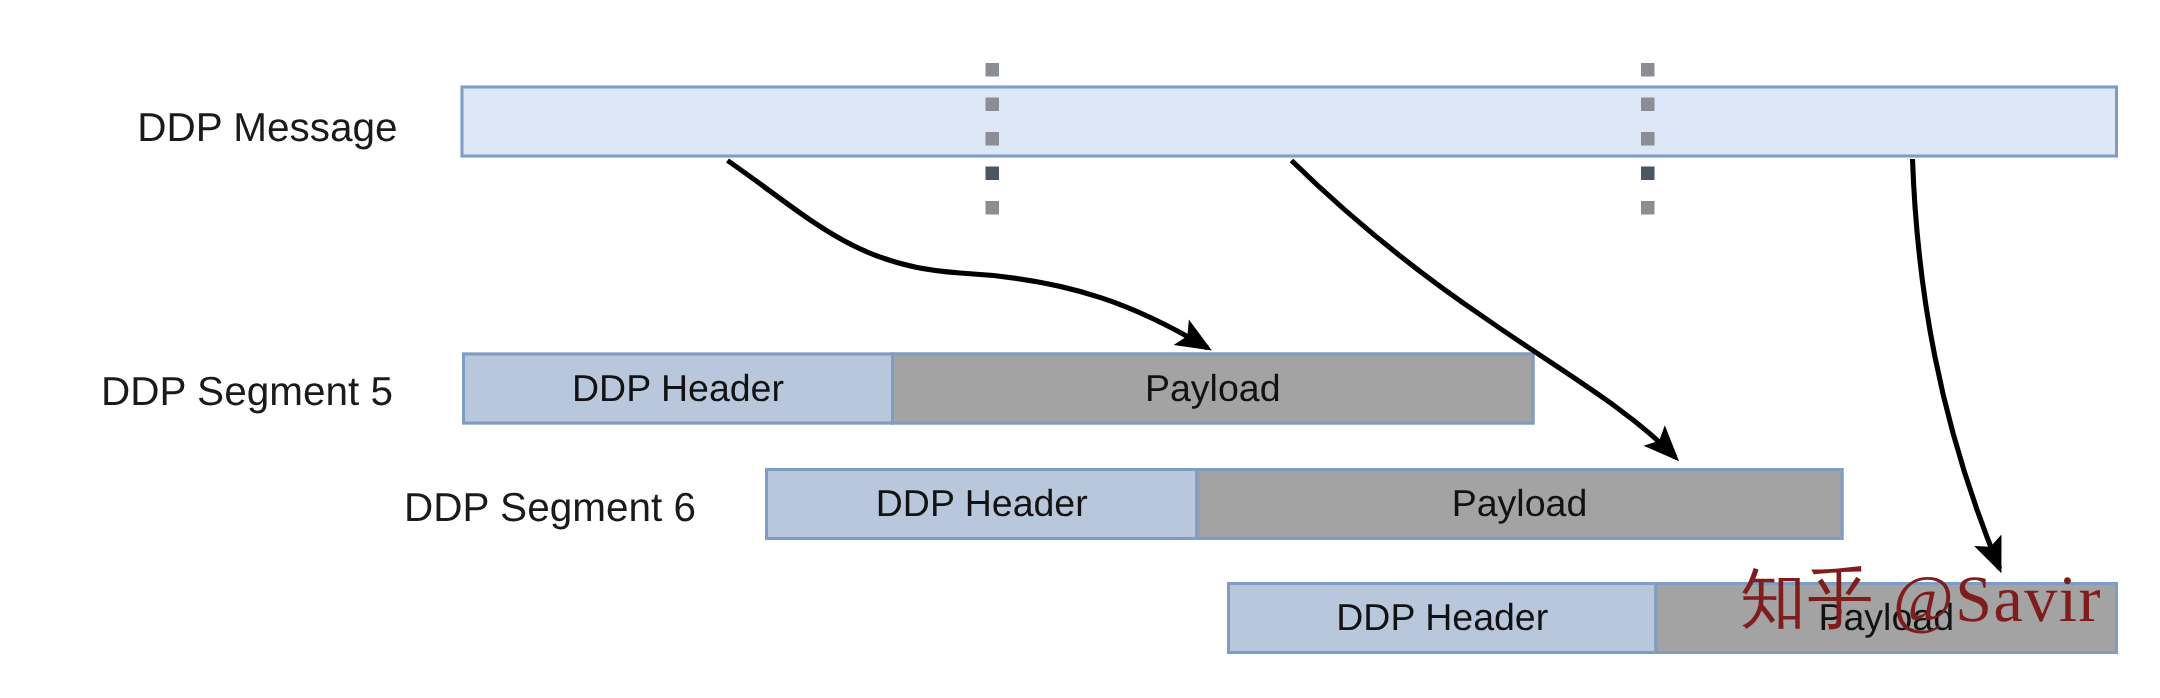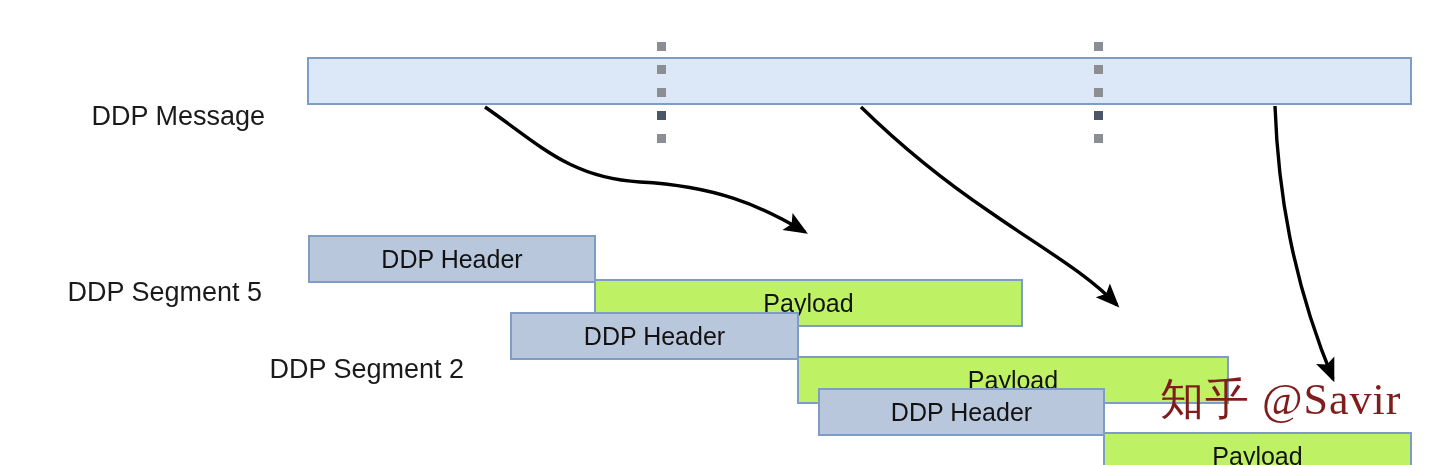--- a/index.html
+++ b/index.html
@@ -18,21 +18,20 @@
 
   
   .row-label {
     position: absolute;
     color: #1a1a1a;
     font-size: 27px;
     line-height: 1;
     white-space: nowrap;
     text-align: right;
     font-weight: 400;
-    margin-top: 31px;
   }
 
   
   .bar {
     position: absolute;
     box-sizing: border-box;
     border: 2px solid #7f9dc4;
     display: flex;
     align-items: center;
     justify-content: center;
@@ -53,23 +52,22 @@
     justify-content: center;
     color: #121212;
     font-size: 25px;
     line-height: 1;
     white-space: nowrap;
   }
   .cell-header {
     background: #b9c7dd;
   }
   .cell-payload {
-    background: #bef264;
+    background: #a3a3a3;
     border-left-width: 2px;
-    margin-top: 44px;
   }
 
   
   .dotline {
     position: absolute;
     width: 9px;
   }
   .dotline i {
     display: block;
     width: 9px;
@@ -127,21 +125,21 @@
     <i></i>
   </div>
 
   <div class="row-label" style="right:1178px; top:248px;">DDP Segment 5</div>
 
   <div class="seg-wrap" style="left:308px; top:235px; height:48px;">
     <div class="cell cell-header" style="width:288px; height:48px;">DDP Header</div>
     <div class="cell cell-payload" style="width:429px; height:48px; margin-left:-2px;">Payload</div>
   </div>
 
-  <div class="row-label" style="right:976px; top:325px;">DDP Segment 2</div>
+  <div class="row-label" style="right:976px; top:325px;">DDP Segment 6</div>
 
   <div class="seg-wrap" style="left:510px; top:312px; height:48px;">
     <div class="cell cell-header" style="width:289px; height:48px;">DDP Header</div>
     <div class="cell cell-payload" style="width:432px; height:48px; margin-left:-2px;">Payload</div>
   </div>
 
 
   <div class="seg-wrap" style="left:818px; top:388px; height:48px;">
     <div class="cell cell-header" style="width:287px; height:48px;">DDP Header</div>
     <div class="cell cell-payload" style="width:309px; height:48px; margin-left:-2px;">Payload</div>

